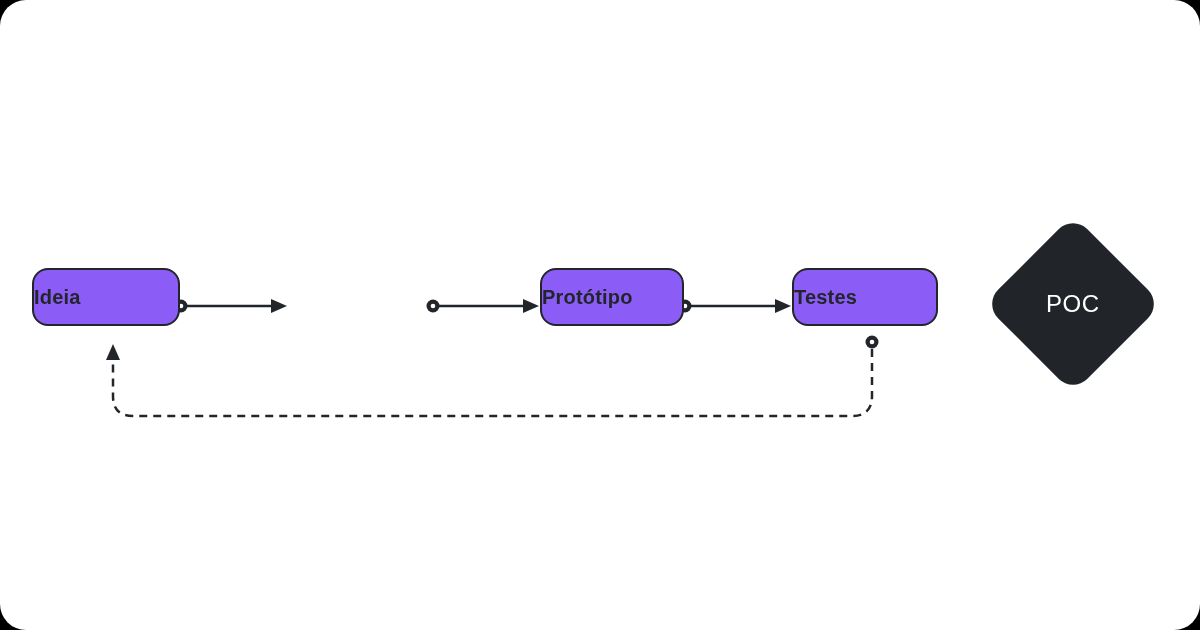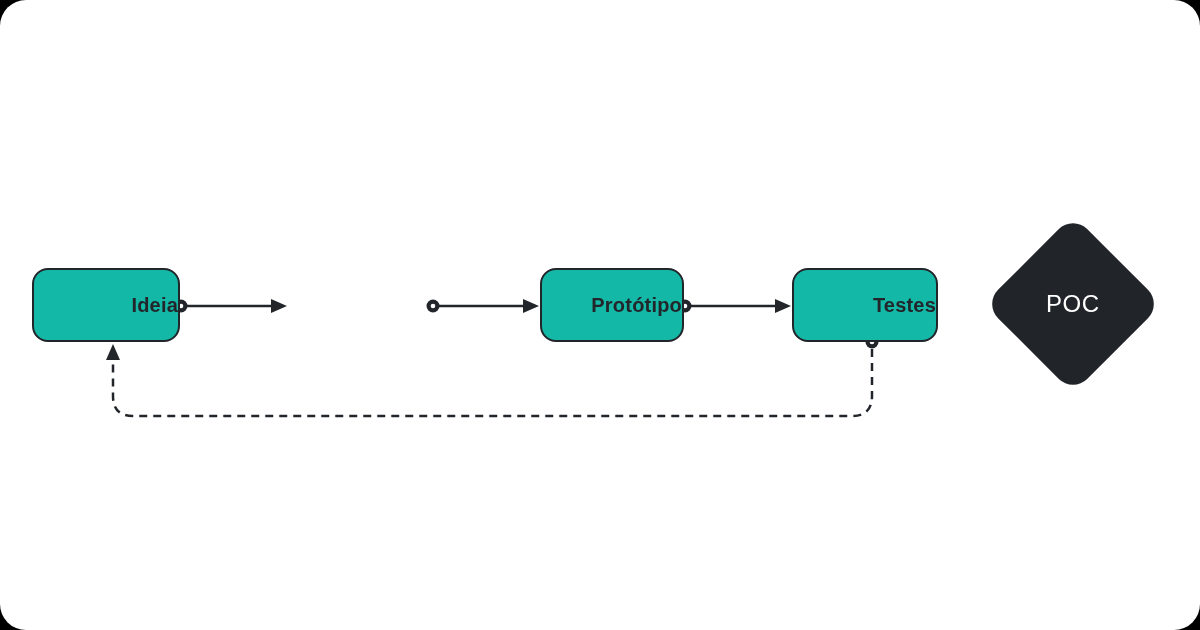--- a/index.html
+++ b/index.html
@@ -20,28 +20,28 @@
     position: absolute;
     left: 0;
     top: 0;
     width: 1200px;
     height: 630px;
     pointer-events: none;
   }
   .flow-node {
     position: absolute;
     top: 268px;
-    height: 74px;
-    background: #14b8a6;
+    height: 58px;
+    background: #8b5cf6;
     border: 2.5px solid #22262b;
     border-radius: 16px;
     box-sizing: border-box;
     display: flex;
     align-items: center;
-    justify-content: flex-end;
+    justify-content: flex-start;
   }
   .flow-node .node-label {
     font-size: 20px;
     font-weight: bold;
     color: #22262b;
     letter-spacing: 0.2px;
   }
   .node-ideia     { left: 32px;  width: 148px; }
   .node-rabiscos  { left: 288px; width: 144px; }
   .node-prototipo { left: 540px; width: 144px; }

